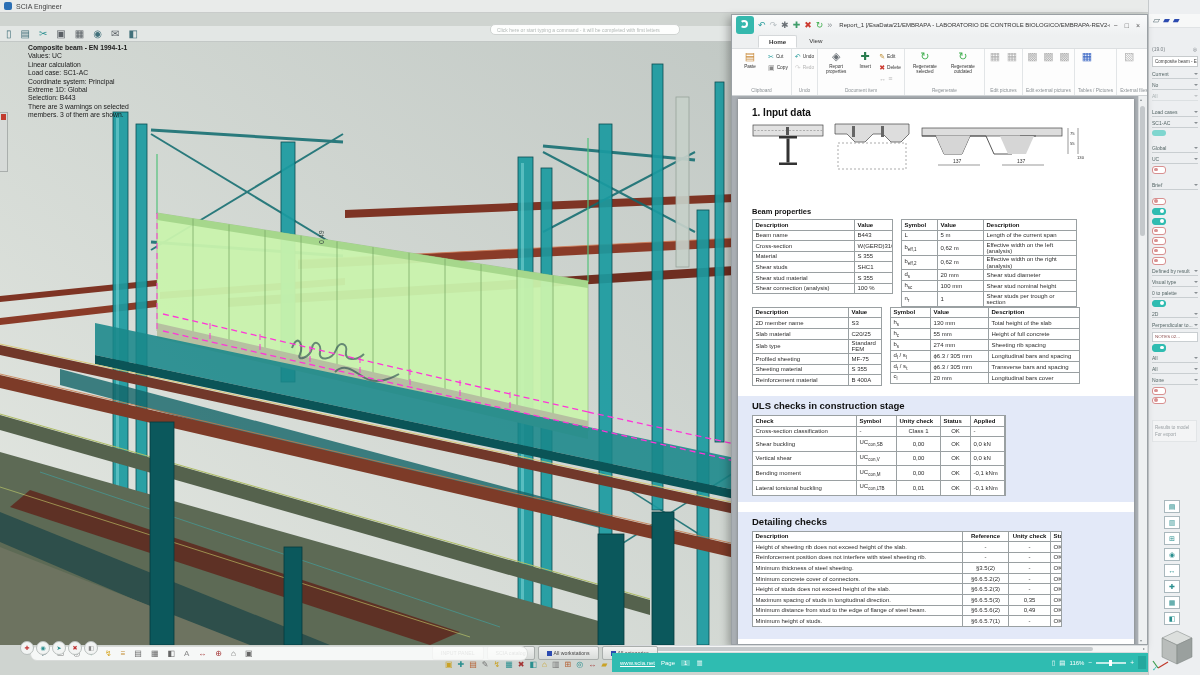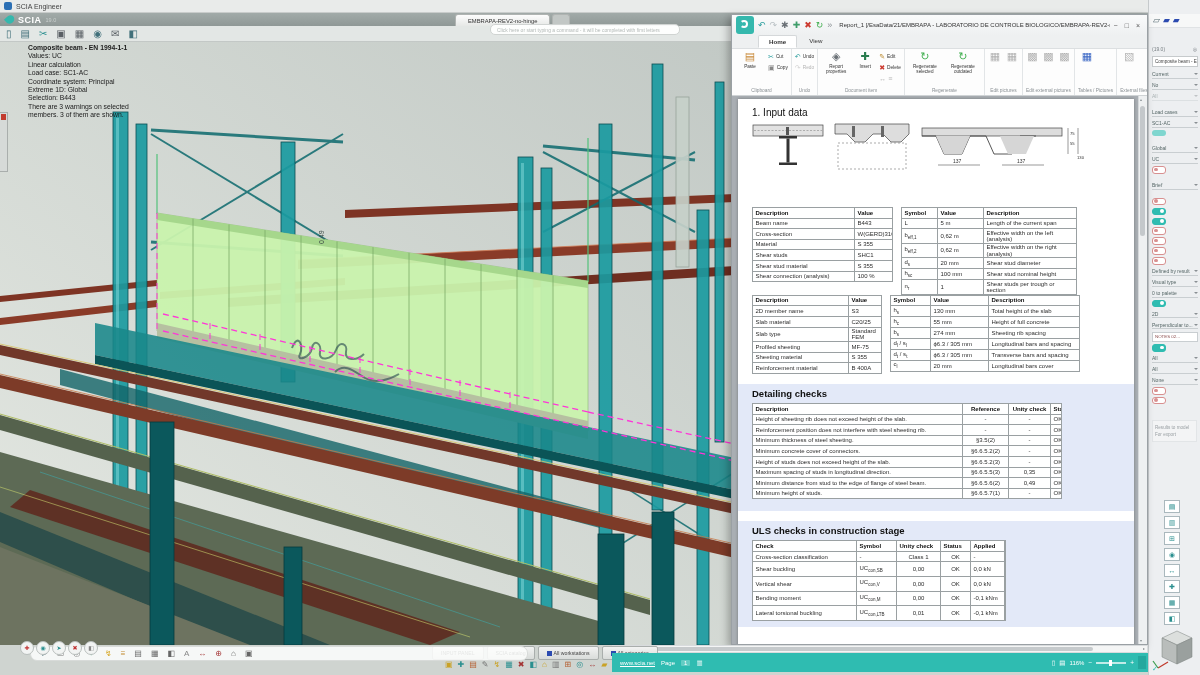--- a/index.html
+++ b/index.html
@@ -75,21 +75,21 @@
   .rb-sm{display:flex;align-items:center;gap:2px;font-size:4.8px;color:#333;height:10px;white-space:nowrap;}
   .rb-sm .ric{font-size:7px;}
   .dis{opacity:.38;}
   .ric{line-height:1;}
   .docarea{flex:1;background:#a9aeb3;position:relative;overflow:hidden;padding:3px 0 0 6px;}
   .page{background:#fff;width:396px;height:560px;box-shadow:0 0 3px rgba(0,0,0,.3);
         padding:6px 10px 0 14px;box-sizing:border-box;position:relative;overflow:hidden;}
   .vscroll{position:absolute;right:0;top:0;width:8px;height:100%;background:#eef0f1;border-left:1px solid #d5d8da;}
   .vthumb{position:absolute;left:1px;top:10px;width:5px;height:130px;background:#c4c8cb;border-radius:3px;}
   .varr{position:absolute;left:1px;font-size:4px;color:#8a9094;}
-  .h1{font-size:10px;font-weight:normal;color:#111;margin:2px 0 5px;}
+  .h1{font-size:10px;font-weight:bold;color:#111;margin:2px 0 5px;}
   .figs{display:flex;align-items:flex-start;gap:10px;margin-bottom:30px;}
   .cap{font-size:7.5px;font-weight:bold;margin:12px 0 3px;color:#111;}
   .trow{display:flex;gap:8px;align-items:flex-start;}
   .rt{border-collapse:collapse;background:#fff;}
   .rt th,.rt td{border:1px solid #9aa0a2;font-size:6px;padding:0.5px 2.5px;height:8.6px;line-height:1.05;
                 color:#2d2d2d;text-align:left;font-weight:normal;vertical-align:middle;overflow:hidden;}
   .rt th{font-weight:bold;color:#111;}
   sub{font-size:4.5px;}
   .ok{color:#17991c;font-weight:bold;}
   .t-beam1{width:141px;table-layout:fixed;} .t-beam1 th:nth-child(1){width:96px;}
@@ -152,29 +152,20 @@
 </head>
 <body>
 
 <div class="screen">
 
   <div class="titlebar">
     <span class="tb-ic"></span>
     <span>SCIA Engineer</span>
   </div>
 
-  <div class="brandbar">
-    <span class="brand-logo"></span>
-    <span class="brand">SCIA</span>
-    <span class="brand-sub">19.0</span>
-    <div class="modeltabs">
-      <div class="modeltab">EMBRAPA-REV2-no-hinge</div>
-      <div class="modeltab stub"></div>
-    </div>
-  </div>
 
   <div class="appbar">
       <span class="gic" style="color: rgb(65, 112, 122);">▯</span>
       <span class="gic" style="color: rgb(65, 112, 122);">▤</span>
       <span class="gic" style="color: rgb(42, 143, 143);">✂</span>
       <span class="gic" style="color: rgb(90, 96, 101);">▣</span>
       <span class="gic" style="color: rgb(90, 96, 101);">▦</span>
       <span class="gic" style="color: rgb(65, 112, 122);">◉</span>
       <span class="gic" style="color: rgb(90, 96, 101);">✉</span>
       <span class="gic" style="color: rgb(65, 112, 122);">◧</span>
@@ -530,20 +521,21 @@
             <text x="33" y="40" font-size="5" fill="#333">137</text>
             <text x="97" y="40" font-size="5" fill="#333">137</text>
             <line x1="148" y1="5" x2="148" y2="31" stroke="#555" stroke-width="0.6"></line>
             <text x="150" y="12" font-size="4.2" fill="#333">75</text>
             <text x="150" y="22" font-size="4.2" fill="#333">55</text>
             <line x1="158" y1="5" x2="158" y2="31" stroke="#555" stroke-width="0.6"></line>
             <text x="157" y="36" font-size="4.2" fill="#333">130</text>
           </svg>
         </div>
 
+        <div class="cap">Beam properties</div>
         <div class="trow">
           <table class="rt t-beam1">
             <thead>
                 <tr>
                   <th>Description</th>
                   <th>Value</th>
                 </tr>
               </thead>
             <tbody>
                 <tr>
@@ -684,85 +676,20 @@
                   <td>ϕ6.3 / 305 mm</td>
                   <td>Transverse bars and spacing</td>
                 </tr>
                 <tr>
                   <td>c<sub>l</sub></td>
                   <td>20 mm</td>
                   <td>Longitudinal bars cover</td>
                 </tr>
               </tbody>
           </table>
-        </div>
-
-        <div class="selblock" style="padding-bottom:12px">
-          <div class="h2">Detailing checks</div>
-          <table class="rt t-det">
-            <thead>
-                <tr>
-                  <th>Description</th>
-                  <th>Reference</th>
-                  <th>Unity check</th>
-                  <th>Status</th>
-                </tr>
-              </thead>
-            <tbody>
-                <tr>
-                  <td>Height of sheeting rib does not exceed height of the slab.</td>
-                  <td>-</td>
-                  <td>-</td>
-                  <td class="ok">OK</td>
-                </tr>
-                <tr>
-                  <td>Reinforcement position does not interfere with steel sheeting rib.</td>
-                  <td>-</td>
-                  <td>-</td>
-                  <td class="ok">OK</td>
-                </tr>
-                <tr>
-                  <td>Minimum thickness of steel sheeting.</td>
-                  <td>§3.5(2)</td>
-                  <td>-</td>
-                  <td class="ok">OK</td>
-                </tr>
-                <tr>
-                  <td>Minimum concrete cover of connectors.</td>
-                  <td>§6.6.5.2(2)</td>
-                  <td>-</td>
-                  <td class="ok">OK</td>
-                </tr>
-                <tr>
-                  <td>Height of studs does not exceed height of the slab.</td>
-                  <td>§6.6.5.2(3)</td>
-                  <td>-</td>
-                  <td class="ok">OK</td>
-                </tr>
-                <tr>
-                  <td>Maximum spacing of studs in longitudinal direction.</td>
-                  <td>§6.6.5.5(3)</td>
-                  <td>0,35</td>
-                  <td class="ok">OK</td>
-                </tr>
-                <tr>
-                  <td>Minimum distance from stud to the edge of flange of steel beam.</td>
-                  <td>§6.6.5.6(2)</td>
-                  <td>0,49</td>
-                  <td class="ok">OK</td>
-                </tr>
-                <tr>
-                  <td>Minimum height of studs.</td>
-                  <td>§6.6.5.7(1)</td>
-                  <td>-</td>
-                  <td class="ok">OK</td>
-                </tr>
-              </tbody>
-          </table>
-
         </div>
 
         <div class="selblock">
           <div class="h2">ULS checks in construction stage</div>
           <table class="rt t-uls">
             <thead>
                 <tr>
                   <th>Check</th>
                   <th>Symbol</th>
                   <th>Unity check</th>
@@ -807,20 +734,85 @@
                 <tr>
                   <td>Lateral torsional buckling</td>
                   <td>UC<sub>con,LTB</sub></td>
                   <td>0,01</td>
                   <td class="ok">OK</td>
                   <td>-0,1 kNm</td>
                   <td>20,3 kNm</td>
                 </tr>
               </tbody>
           </table>
+        </div>
+
+        <div class="selblock" style="padding-bottom:12px">
+          <div class="h2">Detailing checks</div>
+          <table class="rt t-det">
+            <thead>
+                <tr>
+                  <th>Description</th>
+                  <th>Reference</th>
+                  <th>Unity check</th>
+                  <th>Status</th>
+                </tr>
+              </thead>
+            <tbody>
+                <tr>
+                  <td>Height of sheeting rib does not exceed height of the slab.</td>
+                  <td>-</td>
+                  <td>-</td>
+                  <td class="ok">OK</td>
+                </tr>
+                <tr>
+                  <td>Reinforcement position does not interfere with steel sheeting rib.</td>
+                  <td>-</td>
+                  <td>-</td>
+                  <td class="ok">OK</td>
+                </tr>
+                <tr>
+                  <td>Minimum thickness of steel sheeting.</td>
+                  <td>§3.5(2)</td>
+                  <td>-</td>
+                  <td class="ok">OK</td>
+                </tr>
+                <tr>
+                  <td>Minimum concrete cover of connectors.</td>
+                  <td>§6.6.5.2(2)</td>
+                  <td>-</td>
+                  <td class="ok">OK</td>
+                </tr>
+                <tr>
+                  <td>Height of studs does not exceed height of the slab.</td>
+                  <td>§6.6.5.2(3)</td>
+                  <td>-</td>
+                  <td class="ok">OK</td>
+                </tr>
+                <tr>
+                  <td>Maximum spacing of studs in longitudinal direction.</td>
+                  <td>§6.6.5.5(3)</td>
+                  <td>0,35</td>
+                  <td class="ok">OK</td>
+                </tr>
+                <tr>
+                  <td>Minimum distance from stud to the edge of flange of steel beam.</td>
+                  <td>§6.6.5.6(2)</td>
+                  <td>0,49</td>
+                  <td class="ok">OK</td>
+                </tr>
+                <tr>
+                  <td>Minimum height of studs.</td>
+                  <td>§6.6.5.7(1)</td>
+                  <td>-</td>
+                  <td class="ok">OK</td>
+                </tr>
+              </tbody>
+          </table>
+
         </div>
       </div>
       <div class="vscroll">
         <span class="varr" style="top:1px">▴</span>
         <div class="vthumb"></div>
         <span class="varr" style="bottom:1px">▾</span>
       </div>
     </div>
   </div>
 

